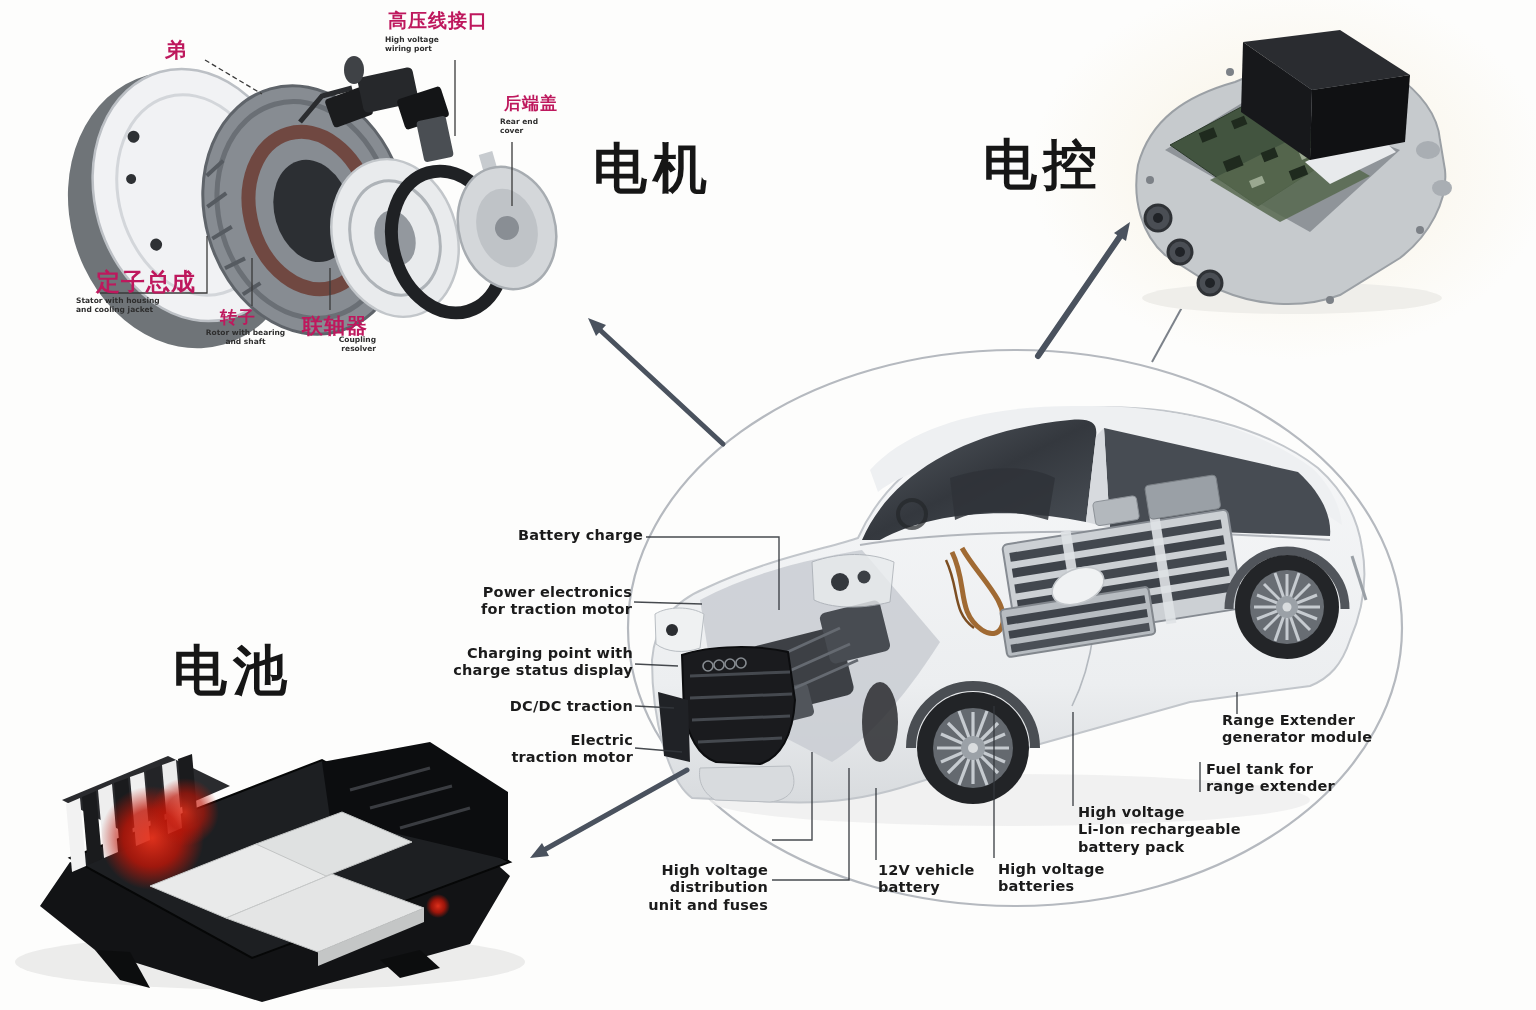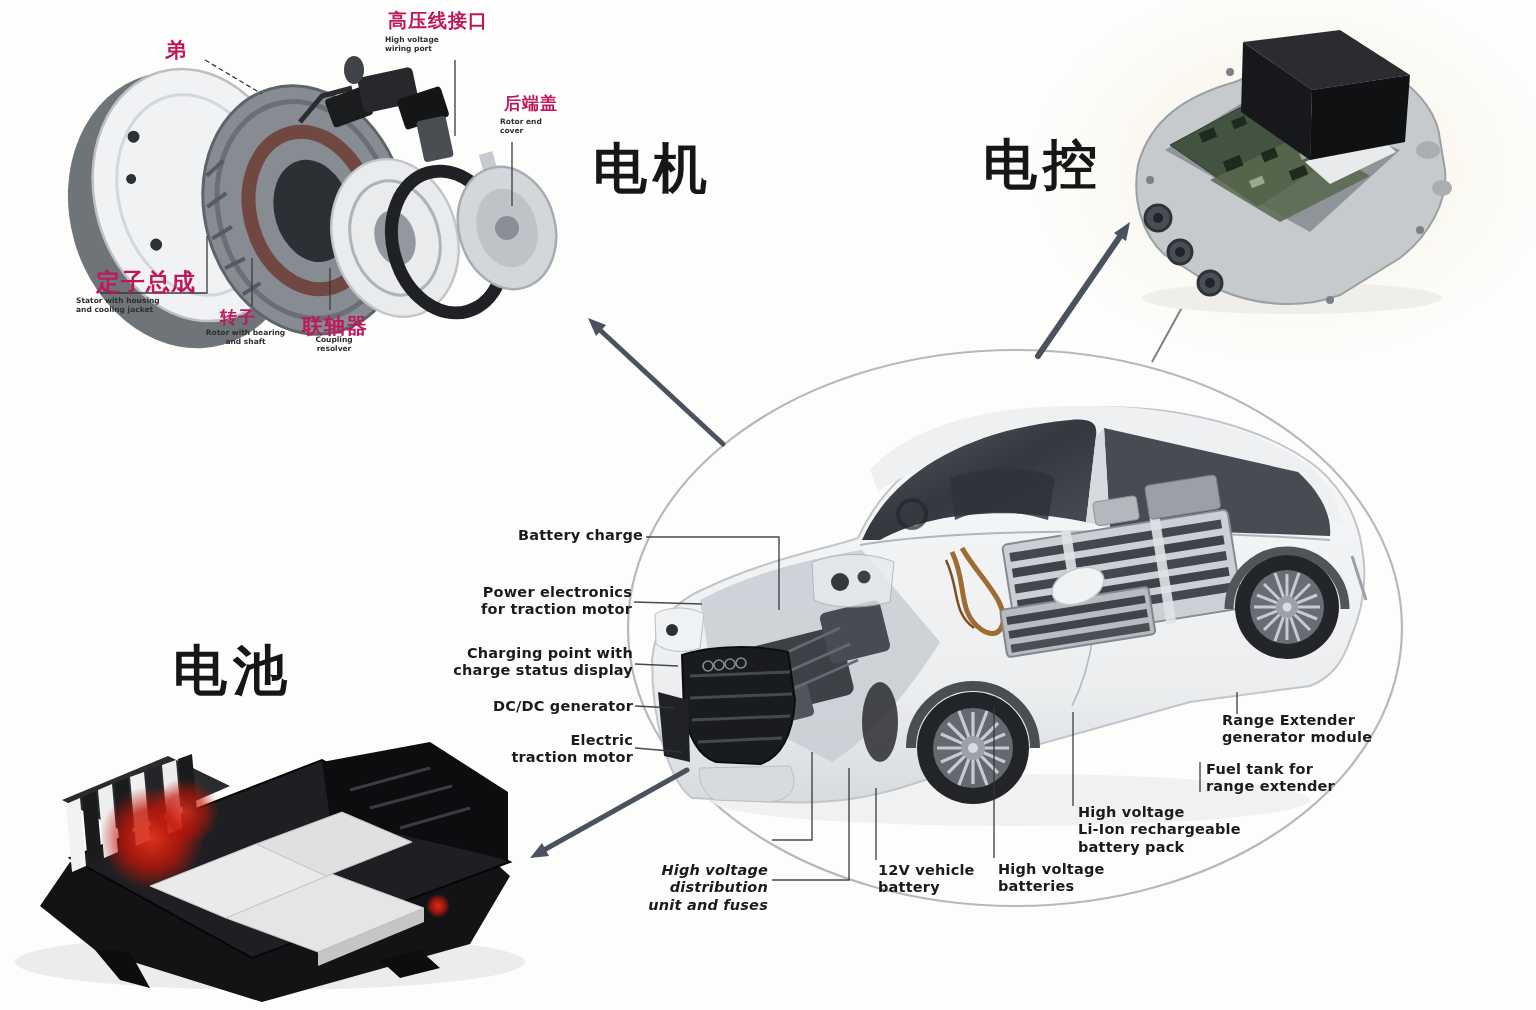--- a/index.html
+++ b/index.html
@@ -354,52 +354,52 @@
 
 <div class="title" style="left:593px;top:133px;text-align:center;">电机</div>
 <div class="title" style="left:983px;top:129px;">电控</div>
 <div class="title" style="left:173px;top:635px;">电池</div>
 
 <div class="lbl r" style="left:443px;top:527px;width:200px;">Battery charge</div>
 <div class="lbl r" style="left:432px;top:584px;width:200px;">Power electronics
 for traction motor</div>
 <div class="lbl r" style="left:423px;top:645px;width:210px;">Charging point with
 charge status display</div>
-<div class="lbl r" style="left:433px;top:698px;width:200px;">DC/DC generator</div>
+<div class="lbl r" style="left:433px;top:698px;width:200px;">DC/DC traction</div>
 <div class="lbl r" style="left:433px;top:732px;width:200px;">Electric
 traction motor</div>
-<div class="lbl r" style="left:568px;top:862px;width:200px;font-style:italic;">High voltage distribution
+<div class="lbl r" style="left:568px;top:862px;width:200px;">High voltage distribution
 unit and fuses</div>
 <div class="lbl" style="left:878px;top:862px;width:120px;">12V vehicle
 battery</div>
 <div class="lbl" style="left:998px;top:861px;width:140px;">High voltage
 batteries</div>
 <div class="lbl" style="left:1222px;top:712px;width:170px;">Range Extender
 generator module</div>
 <div class="lbl" style="left:1206px;top:761px;width:150px;">Fuel tank for
 range extender</div>
 <div class="lbl" style="left:1078px;top:804px;width:180px;">High voltage
 Li-Ion rechargeable
 battery pack</div>
 
 <div class="ml-cn" style="left:165px;top:36px;font-size:21px;">弟</div>
 
 <div class="ml-cn" style="left:388px;top:8px;font-size:19px;">高压线接口</div>
 <div class="ml-en" style="left:385px;top:35px;width:95px;">High voltage
 wiring port</div>
 
 <div class="ml-cn" style="left:504px;top:92px;font-size:17px;">后端盖</div>
-<div class="ml-en" style="left:500px;top:117px;width:60px;">Rotor end
+<div class="ml-en" style="left:500px;top:117px;width:60px;">Rear end
 cover</div>
 
 <div class="ml-cn" style="left:96px;top:266px;font-size:24px;">定子总成</div>
 <div class="ml-en" style="left:76px;top:296px;width:135px;">Stator with housing
 and cooling jacket</div>
 
 <div class="ml-cn" style="left:220px;top:306px;font-size:17px;">转子</div>
 <div class="ml-en" style="left:198px;top:328px;width:95px;text-align:center;">Rotor with bearing
 and shaft</div>
 
 <div class="ml-cn" style="left:302px;top:312px;font-size:21px;">联轴器</div>
-<div class="ml-en" style="left:304px;top:335px;width:60px;text-align:center;">Coupling
+<div class="ml-en" style="left:316px;top:335px;width:60px;text-align:right;">Coupling
 resolver</div>
 
 </div>
 
 </body></html>

